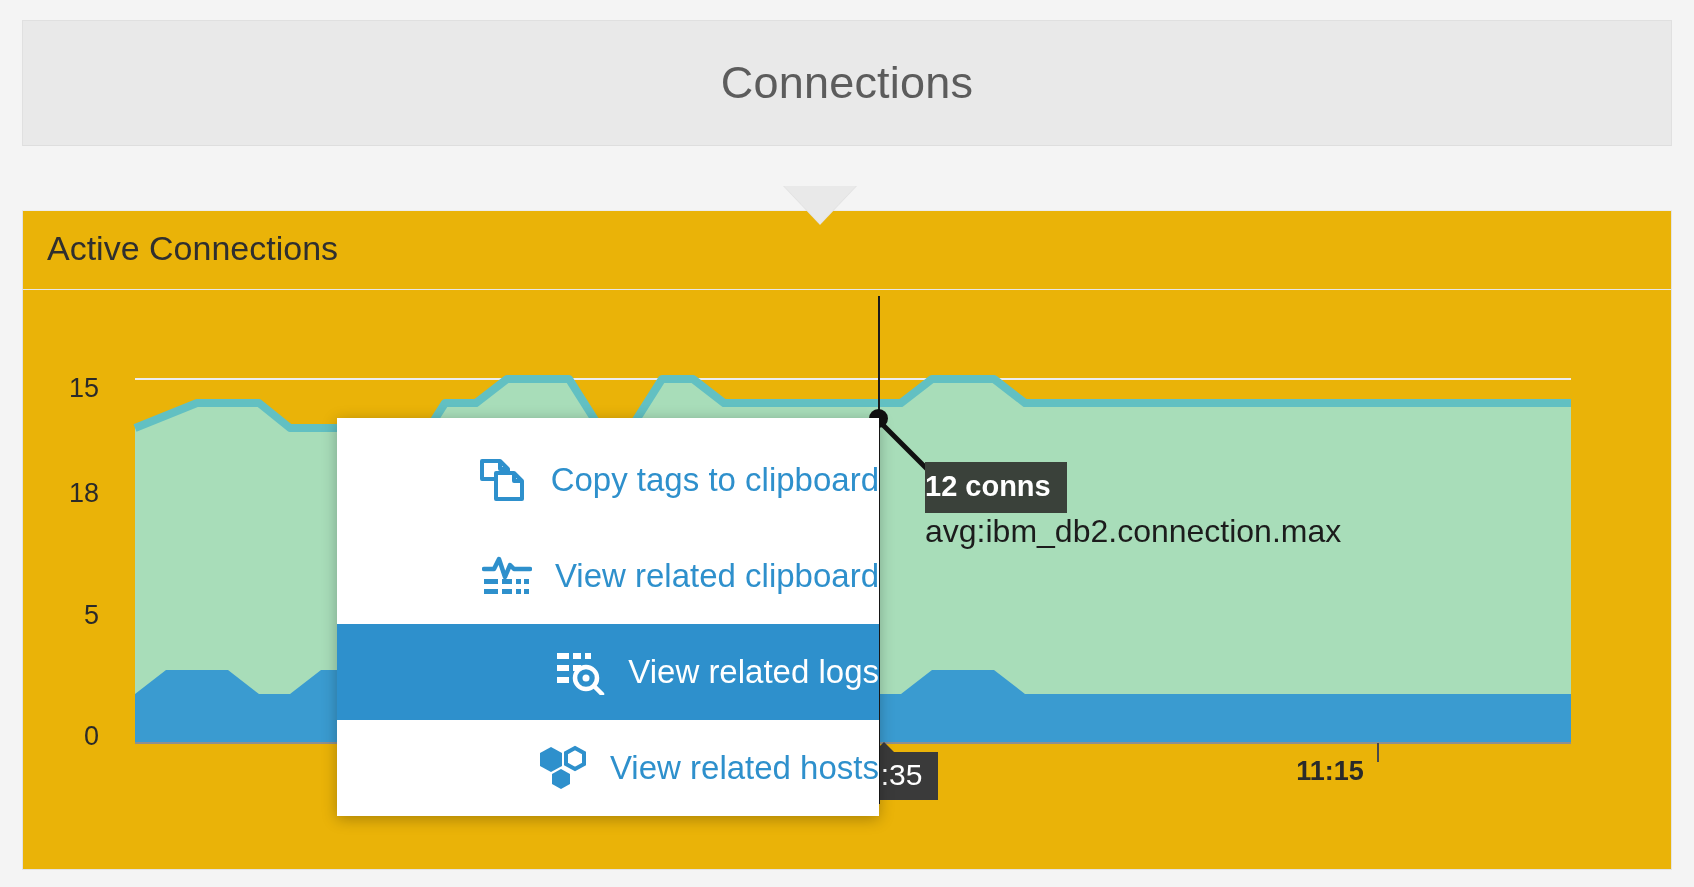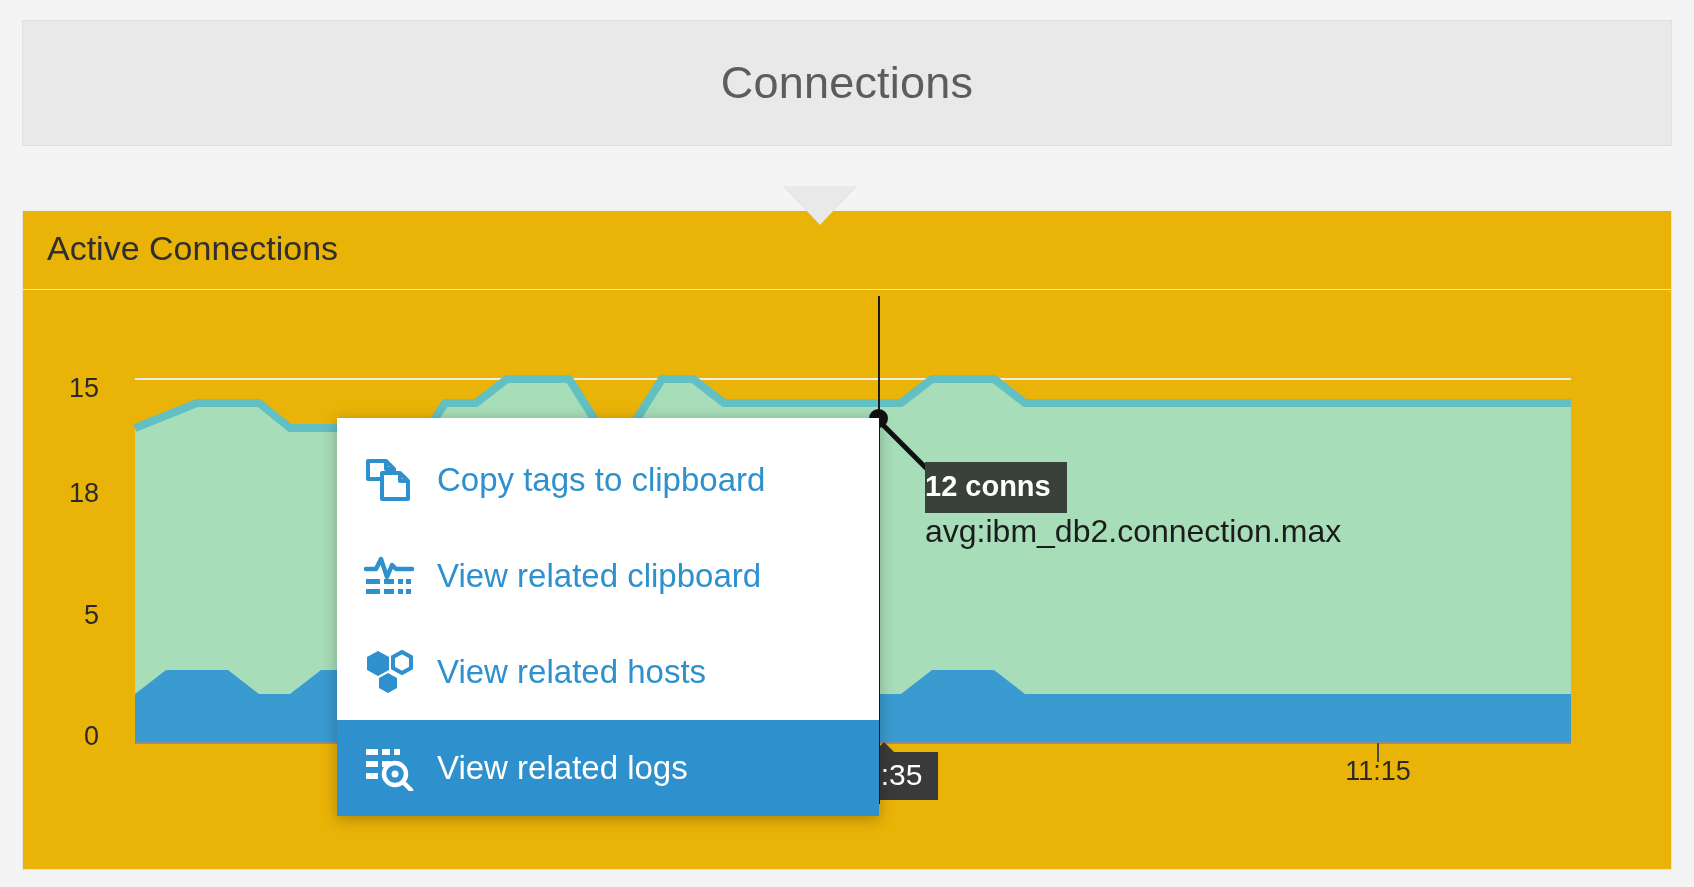--- a/index.html
+++ b/index.html
@@ -175,20 +175,21 @@
     z-index: 40;
     padding-top: 14px;
     padding-bottom: 0;
   }
   .menu-item {
     display: flex;
     align-items: center;
     height: 96px;
     padding-left: 24px;
     cursor: pointer;
+    justify-content: flex-end;
   }
   .menu-item.selected {
     background: #2e90cc;
   }
   .menu-icon {
     width: 56px;
     height: 48px;
     flex: 0 0 56px;
     display: flex;
     align-items: center;
@@ -255,21 +256,21 @@
 
         <line x1="1355" y1="453" x2="1355" y2="472" stroke="#4a4a4a" stroke-width="2"></line>
       </svg>
     </div>
 
     <div class="y-label" style="left:16px; top:162px;">15</div>
     <div class="y-label" style="left:16px; top:267px;">18</div>
     <div class="y-label" style="left:16px; top:389px;">5</div>
     <div class="y-label" style="left:16px; top:510px;">0</div>
 
-    <div class="x-label" style="left:1280px; top:545px; width:150px;">11:15</div>
+    <div class="x-label" style="left:1232px; top:545px; width:150px;font-weight:bold;">11:15</div>
   </div>
 
   <div class="crosshair"></div>
   <div class="crosshair-dot"></div>
   <svg class="tooltip-leader" viewBox="0 0 62 62">
     <line x1="0" y1="0" x2="58" y2="58" stroke="#111111" stroke-width="5"></line>
   </svg>
 
   <div class="value-tooltip">12 conns</div>
   <div class="metric-label">avg:ibm_db2.connection.max</div>
@@ -301,43 +302,43 @@
           <rect x="42" y="26" width="5" height="5" fill="#2e90cc"></rect>
           <rect x="2" y="36" width="14" height="5" fill="#2e90cc"></rect>
           <rect x="20" y="36" width="10" height="5" fill="#2e90cc"></rect>
           <rect x="34" y="36" width="5" height="5" fill="#2e90cc"></rect>
           <rect x="42" y="36" width="5" height="5" fill="#2e90cc"></rect>
         </svg>
       </span>
       <span class="menu-label">View related clipboard</span>
     </div>
 
-    <div class="menu-item">
-      <span class="menu-icon">
-        <svg width="50" height="46" viewBox="0 0 50 46">
-          <polygon points="14,2 25,8 25,21 14,27 3,21 3,8" fill="#2e90cc"></polygon>
-          <polygon points="38,3 47,8 47,19 38,24 29,19 29,8" fill="none" stroke="#2e90cc" stroke-width="4"></polygon>
-          <polygon points="24,24 33,29 33,39 24,44 15,39 15,29" fill="#2e90cc"></polygon>
-        </svg>
-      </span>
-      <span class="menu-label">View related hosts</span>
-    </div>
-
     <div class="menu-item selected">
       <span class="menu-icon">
         <svg width="50" height="46" viewBox="0 0 50 46">
           <rect x="2" y="4" width="12" height="6" fill="#ffffff"></rect>
           <rect x="18" y="4" width="8" height="6" fill="#ffffff"></rect>
           <rect x="30" y="4" width="6" height="6" fill="#ffffff"></rect>
           <rect x="2" y="16" width="12" height="6" fill="#ffffff"></rect>
           <rect x="18" y="16" width="8" height="6" fill="#ffffff"></rect>
           <rect x="2" y="28" width="12" height="6" fill="#ffffff"></rect>
           <circle cx="31" cy="29" r="11" fill="none" stroke="#ffffff" stroke-width="4.5"></circle>
           <circle cx="31" cy="29" r="3.5" fill="#ffffff"></circle>
           <line x1="39" y1="37" x2="47" y2="45" stroke="#ffffff" stroke-width="4.5" stroke-linecap="round"></line>
         </svg>
       </span>
       <span class="menu-label">View related logs</span>
     </div>
 
+    <div class="menu-item">
+      <span class="menu-icon">
+        <svg width="50" height="46" viewBox="0 0 50 46">
+          <polygon points="14,2 25,8 25,21 14,27 3,21 3,8" fill="#2e90cc"></polygon>
+          <polygon points="38,3 47,8 47,19 38,24 29,19 29,8" fill="none" stroke="#2e90cc" stroke-width="4"></polygon>
+          <polygon points="24,24 33,29 33,39 24,44 15,39 15,29" fill="#2e90cc"></polygon>
+        </svg>
+      </span>
+      <span class="menu-label">View related hosts</span>
+    </div>
+
   </div>
 
 </div>
 
 </body></html>

